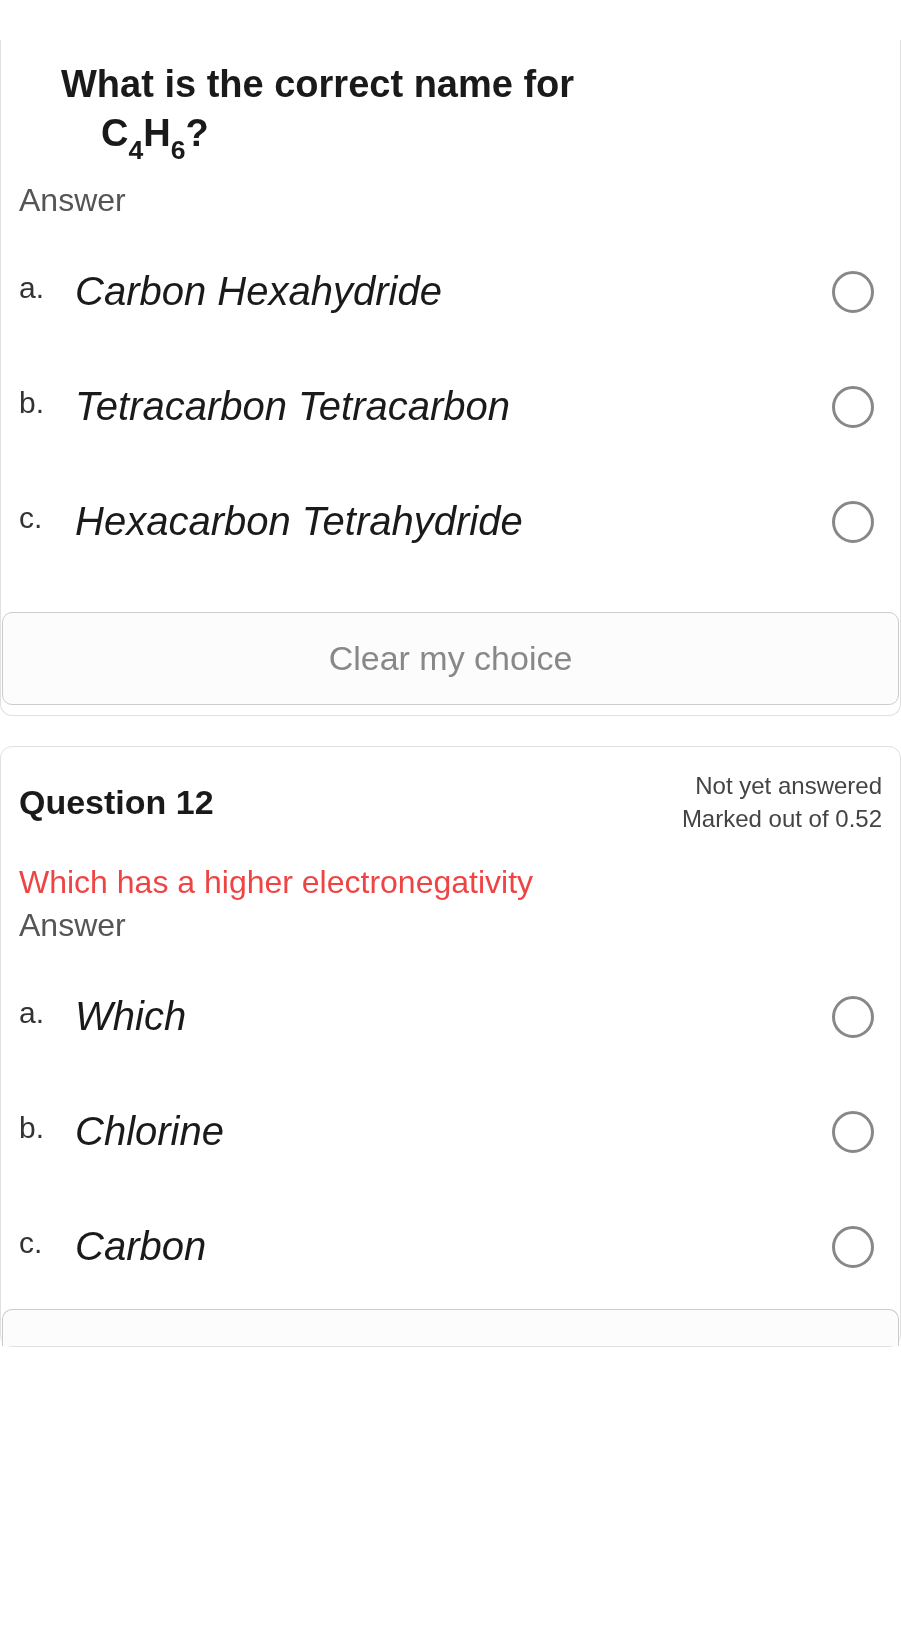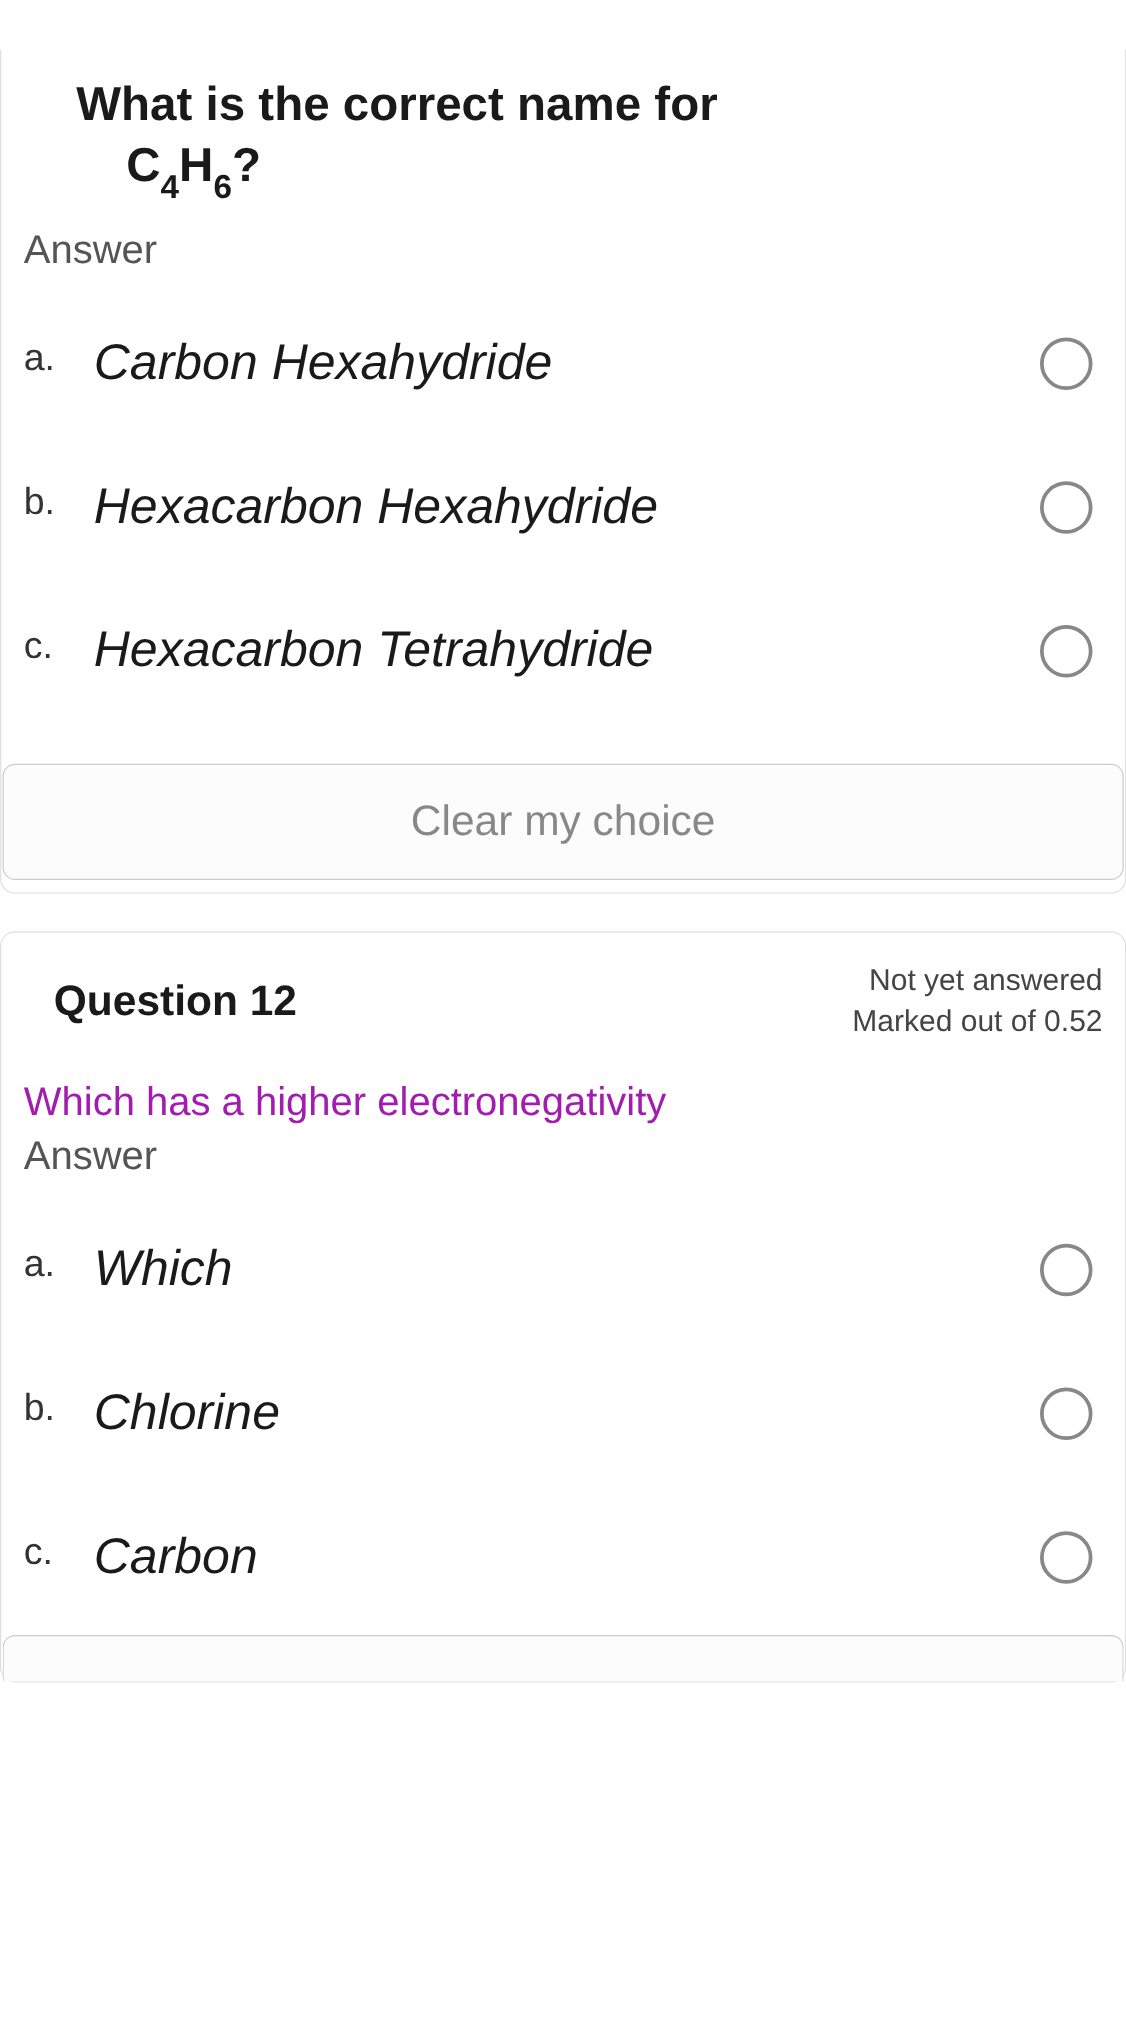--- a/index.html
+++ b/index.html
@@ -97,31 +97,30 @@
     .q-header {
       display: flex;
       justify-content: space-between;
       align-items: center;
       padding: 22px 18px 10px 18px;
     }
     .q-number {
       font-size: 34px;
       font-weight: 700;
       color: #1a1a1a;
-      margin-left: 24px;
     }
     .q-status {
       text-align: right;
       font-size: 24px;
       color: #444;
       line-height: 1.4;
     }
     .q-prompt {
       font-size: 32px;
-      color: #a21caf;
+      color: #ef4444;
       padding: 18px 18px 0 18px;
     }
     .answer-label2 {
       font-size: 32px;
       color: #555;
       padding: 6px 18px 50px 18px;
     }
     .options-block {
       padding: 0 18px;
     }
@@ -161,21 +160,21 @@
     <div class="answer-label">Answer</div>
 
     <div class="option-row">
       <div class="option-letter">a.</div>
       <div class="option-text">Carbon Hexahydride</div>
       <div class="radio-circle"></div>
     </div>
 
     <div class="option-row">
       <div class="option-letter">b.</div>
-      <div class="option-text">Hexacarbon Hexahydride</div>
+      <div class="option-text">Tetracarbon Tetracarbon</div>
       <div class="radio-circle"></div>
     </div>
 
     <div class="option-row" style="margin-bottom:50px;">
       <div class="option-letter">c.</div>
       <div class="option-text">Hexacarbon Tetrahydride</div>
       <div class="radio-circle"></div>
     </div>
   </div>
   <button class="clear-btn">Clear my choice</button>

